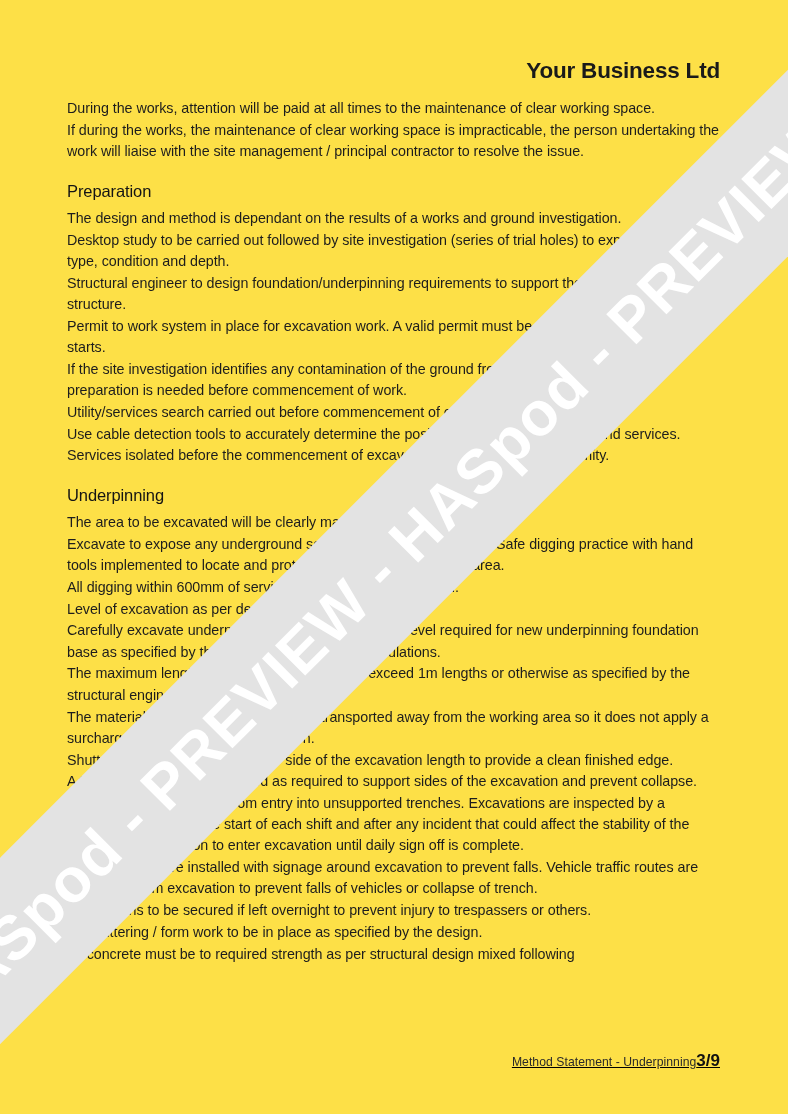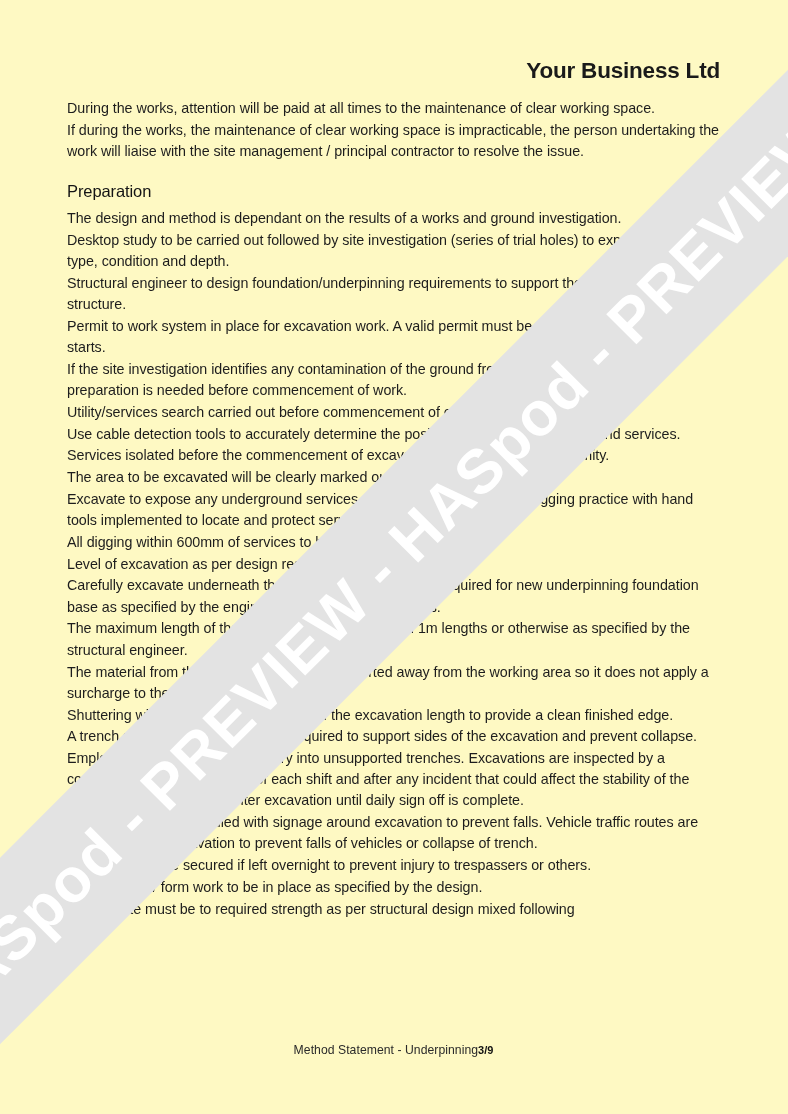--- a/index.html
+++ b/index.html
@@ -8,21 +8,21 @@
     background: #ffffff;
   }
   body {
     font-family: "Liberation Sans", sans-serif;
     -webkit-font-smoothing: antialiased;
   }
   #page {
     position: relative;
     width: 788px;
     height: 1114px;
-    background: #fef9c3;
+    background: #fde047;
     overflow: hidden;
     box-sizing: border-box;
   }
 
   
   .doc-header {
     position: absolute;
     top: 0;
     left: 67px;
     right: 68px;
@@ -67,31 +67,33 @@
   }
 
   
   .doc-footer {
     position: absolute;
     left: 67px;
     right: 68px;
     top: 1043px;
     display: flex;
     align-items: baseline;
-    justify-content: center;
+    justify-content: flex-end;
+    text-decoration: underline;
   }
   .footer-title {
     font-size: 12.2px;
     color: #2a2a2a;
     letter-spacing: 0.05px;
   }
   .footer-page {
-    font-size: 11px;
+    font-size: 17px;
     font-weight: 700;
     color: #111111;
+    margin-top: 8px;
   }
 
   
   #watermark {
     position: absolute;
     inset: 0;
     pointer-events: none;
     overflow: hidden;
     z-index: 5;
   }
@@ -138,20 +140,21 @@
 
     <h2 class="section-heading">Preparation</h2>
     <p class="para">The design and method is dependant on the results of a works and ground investigation.</p>
     <p class="para">Desktop study to be carried out followed by site investigation (series of trial holes) to expose foundation type, condition and depth.</p>
     <p class="para">Structural engineer to design foundation/underpinning requirements to support the existing / proposed structure.</p>
     <p class="para">Permit to work system in place for excavation work. A valid permit must be obtained before the work starts.</p>
     <p class="para">If the site investigation identifies any contamination of the ground from previous uses, additional preparation is needed before commencement of work.</p>
     <p class="para">Utility/services search carried out before commencement of excavation work.</p>
     <p class="para">Use cable detection tools to accurately determine the position and depth of underground services. Services isolated before the commencement of excavation work within close proximity.</p>
 
+    <h2 class="section-heading">Underpinning</h2>
     <p class="para">The area to be excavated will be clearly marked out on the surface.</p>
     <p class="para">Excavate to expose any underground services within the work area. Safe digging practice with hand tools implemented to locate and protect services within the work area.</p>
     <p class="para">All digging within 600mm of services to be completed by hand.</p>
     <p class="para">Level of excavation as per design required level.</p>
     <p class="para">Carefully excavate underneath the existing wall to the level required for new underpinning foundation base as specified by the engineers design and calculations.</p>
     <p class="para">The maximum length of the excavation is not to exceed 1m lengths or otherwise as specified by the structural engineer.</p>
     <p class="para">The material from the excavation will be transported away from the working area so it does not apply a surcharge to the side of the excavation.</p>
     <p class="para">Shuttering will be erected to either side of the excavation length to provide a clean finished edge.</p>
     <p class="para">A trench support system is used as required to support sides of the excavation and prevent collapse. Employees are forbidden from entry into unsupported trenches. Excavations are inspected by a competent person at the start of each shift and after any incident that could affect the stability of the excavation. No person to enter excavation until daily sign off is complete.</p>
     <p class="para">Safety barriers are installed with signage around excavation to prevent falls. Vehicle traffic routes are kept away from excavation to prevent falls of vehicles or collapse of trench.</p>

